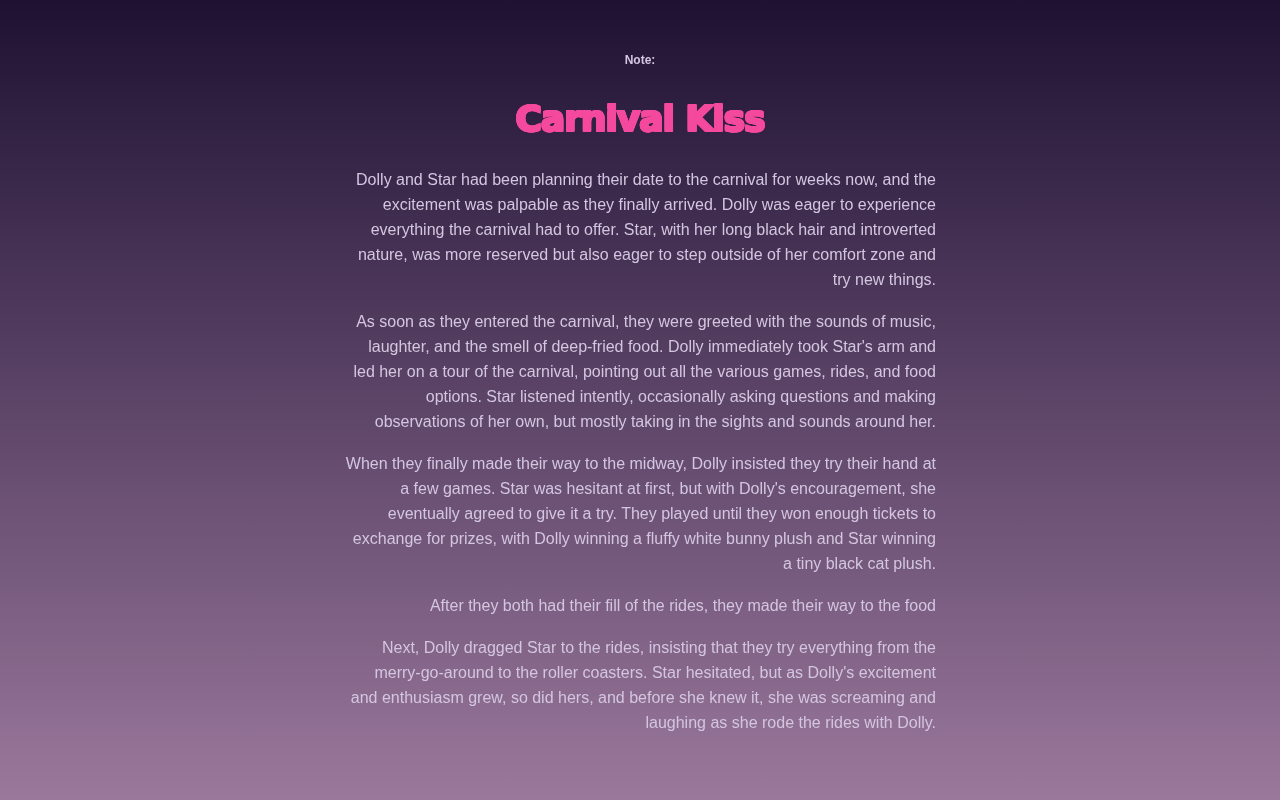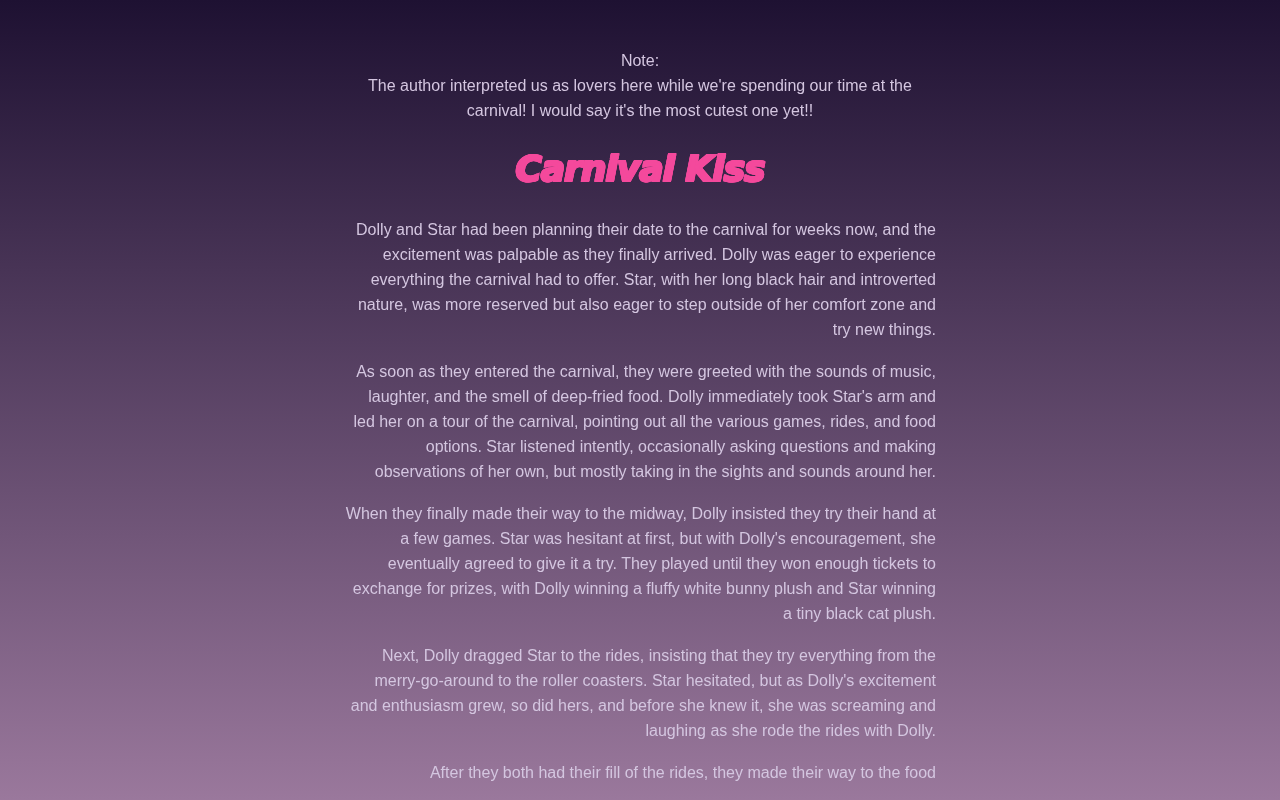--- a/index.html
+++ b/index.html
@@ -19,66 +19,65 @@
     font-family: "Liberation Sans", sans-serif;
     color: var(--text-color);
   }
   .page-column {
     width: 592px;
     margin: 0 auto;
     padding-top: 48px;
   }
   .note {
     text-align: center;
-    font-size: 16px;
+    font-size: 12px;
     line-height: 25px;
+    font-weight: bold;
   }
   .story-title {
     text-align: center;
     color: var(--title-color);
     font-family: "DejaVu Sans", sans-serif;
     font-size: 36px;
     line-height: 44px;
     font-weight: 800;
     letter-spacing: -1px;
     margin: 24px 0 26px 0;
     -webkit-text-stroke: 2px var(--title-color);
     text-shadow:
       1.2px 0 0 var(--title-color),
       -1.2px 0 0 var(--title-color),
       0 1.2px 0 var(--title-color),
       0 -1.2px 0 var(--title-color),
       0.9px 0.9px 0 var(--title-color),
       -0.9px 0.9px 0 var(--title-color),
       0.9px -0.9px 0 var(--title-color),
       -0.9px -0.9px 0 var(--title-color);
-    font-style: italic;
   }
   .story-paragraph {
     font-size: 16px;
     line-height: 25px;
     margin: 0 0 17px 0;
     text-align: right;
   }
 </style>
 </head>
 <body>
 
 <div class="page-column">
 
   <div class="note">
     <div>Note:</div>
-    <div>The author interpreted us as lovers here while we're spending our time at the carnival! I would say it's the most cutest one yet!!</div>
   </div>
 
   <h1 class="story-title">Carnival Kiss</h1>
 
   <p class="story-paragraph">Dolly and Star had been planning their date to the carnival for weeks now, and the excitement was palpable as they finally arrived. Dolly was eager to experience everything the carnival had to offer. Star, with her long black hair and introverted nature, was more reserved but also eager to step outside of her comfort zone and try new things.</p>
 
   <p class="story-paragraph">As soon as they entered the carnival, they were greeted with the sounds of music, laughter, and the smell of deep-fried food. Dolly immediately took Star's arm and led her on a tour of the carnival, pointing out all the various games, rides, and food options. Star listened intently, occasionally asking questions and making observations of her own, but mostly taking in the sights and sounds around her.</p>
 
   <p class="story-paragraph">When they finally made their way to the midway, Dolly insisted they try their hand at a few games. Star was hesitant at first, but with Dolly's encouragement, she eventually agreed to give it a try. They played until they won enough tickets to exchange for prizes, with Dolly winning a fluffy white bunny plush and Star winning a tiny black cat plush.</p>
 
+  <p class="story-paragraph">After they both had their fill of the rides, they made their way to the food</p>
+
   <p class="story-paragraph">Next, Dolly dragged Star to the rides, insisting that they try everything from the merry-go-around to the roller coasters. Star hesitated, but as Dolly's excitement and enthusiasm grew, so did hers, and before she knew it, she was screaming and laughing as she rode the rides with Dolly.</p>
-
-  <p class="story-paragraph">After they both had their fill of the rides, they made their way to the food</p>
 
 </div>
 
 </body></html>

